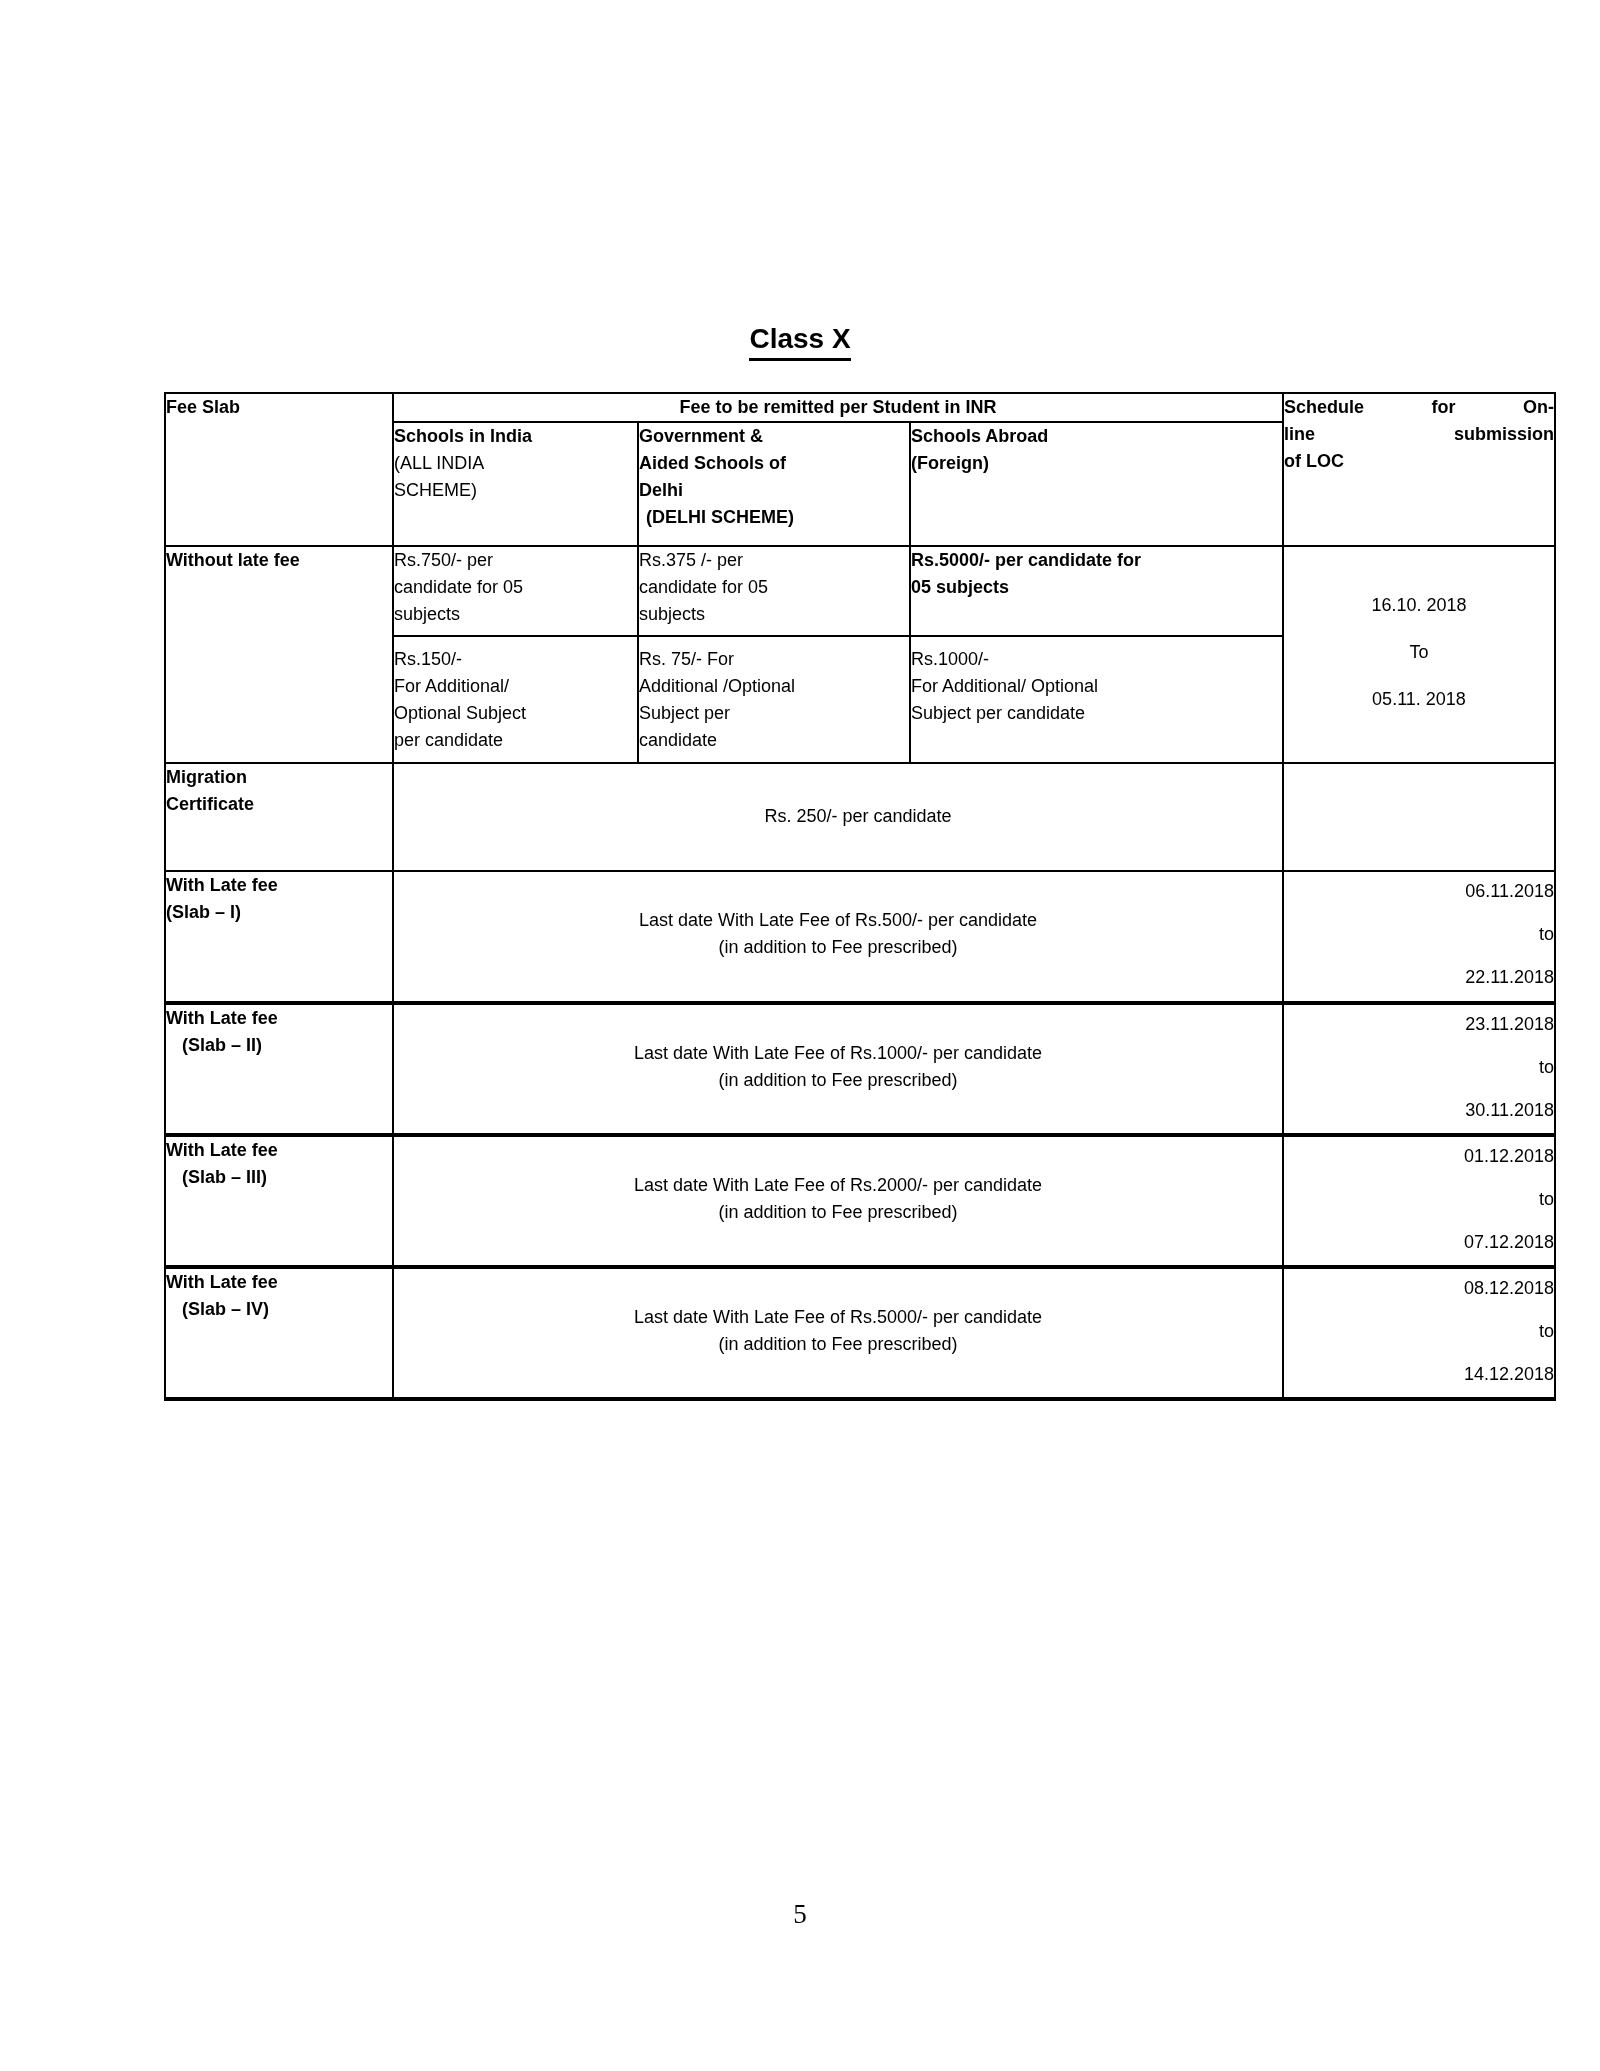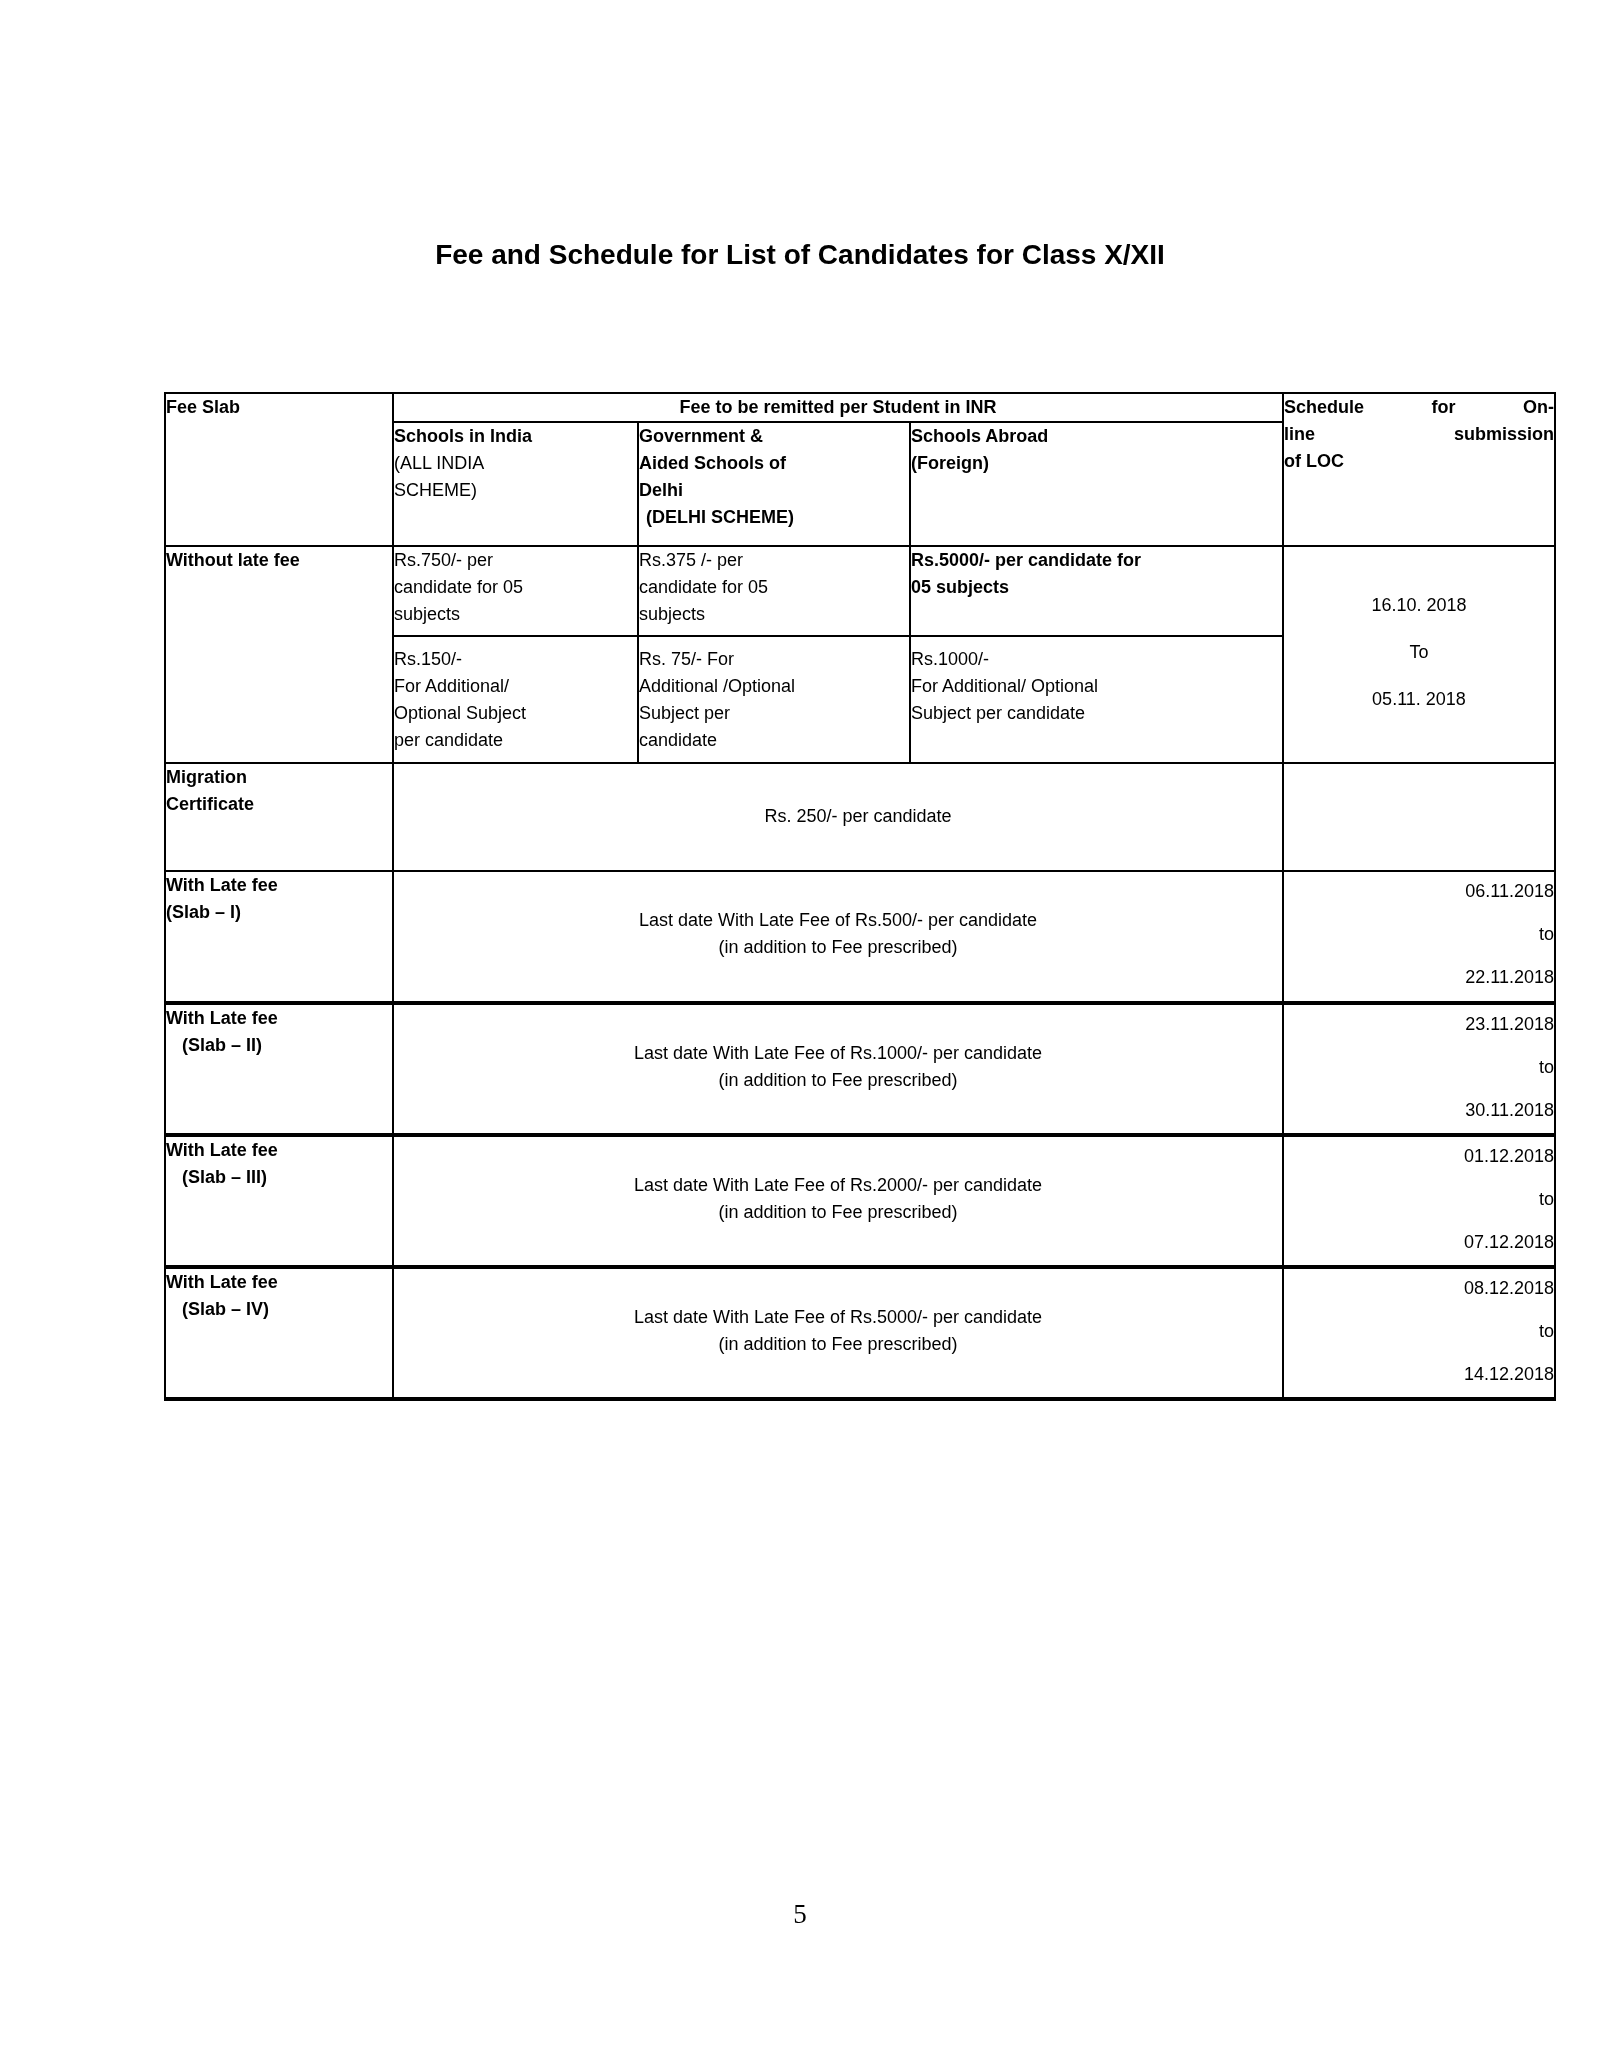--- a/index.html
+++ b/index.html
@@ -96,22 +96,24 @@
     text-align: center;
     font-family: "Liberation Serif", "DejaVu Serif", serif;
     font-size: 27px;
   }
 </style>
 </head>
 <body>
 
 <div class="page">
 
-  <div class="doc-title">Fee and Schedule for List of Candidates for Class X/XII</div>
-
+
+  <div class="doc-subtitle-wrap">
+    <span class="doc-subtitle">Class X</span>
+  </div>
 
   <table class="fee-table">
     <colgroup>
       <col style="width:228px">
       <col style="width:245px">
       <col style="width:272px">
       <col style="width:373px">
       <col style="width:272px">
     </colgroup>
     <tbody>

